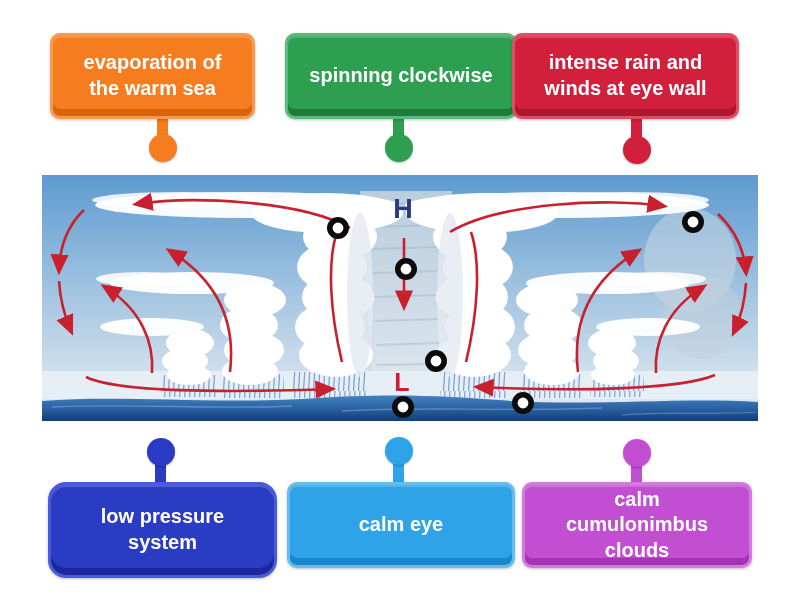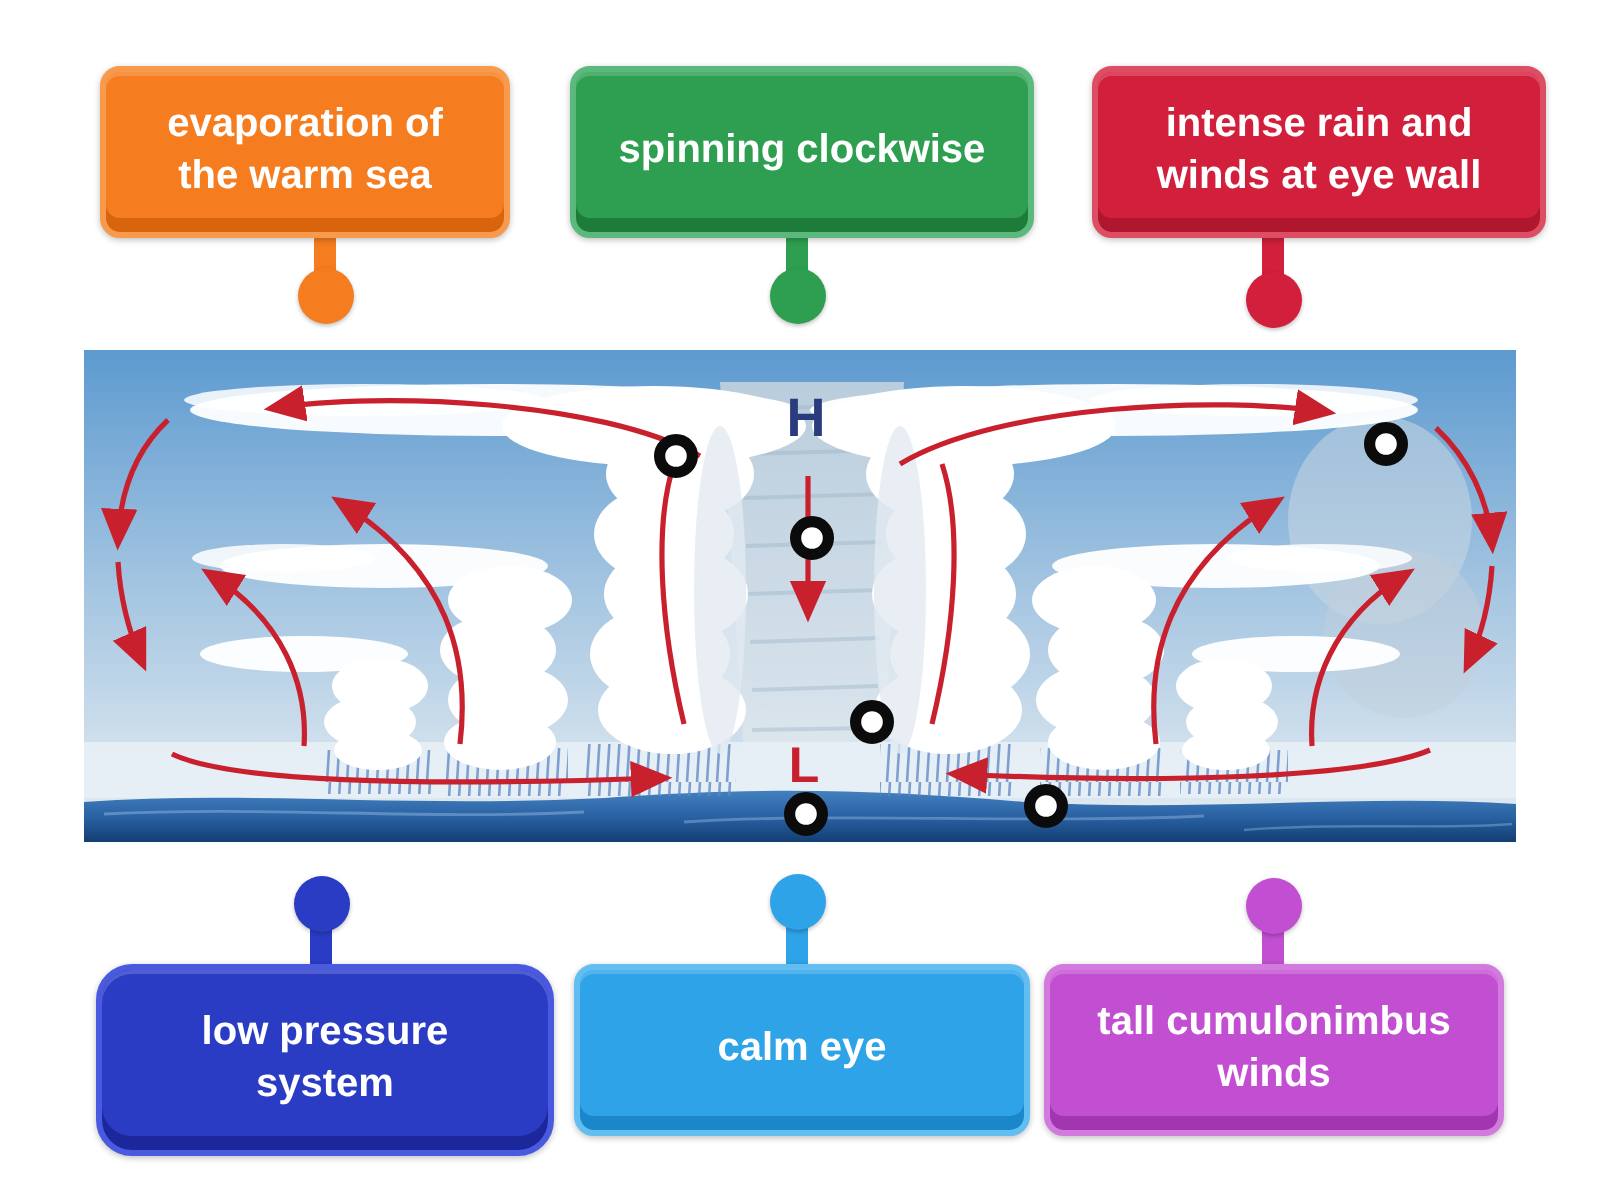--- a/index.html
+++ b/index.html
@@ -24,21 +24,21 @@
   <div class="stem" style="left: 157px; top: 116px; height: 26px; --base: #f57c1f; --light: #f79a4b; --dark: #d8650e;"></div>
   <div class="knob" style="left: 149px; top: 134px; --base: #f57c1f; --light: #f79a4b; --dark: #d8650e;"></div>
   <div class="card" style="left: 50px; top: 33px; width: 205px; height: 86px; --base: #f57c1f; --light: #f79a4b; --dark: #d8650e;">evaporation of the warm sea</div>
 
   <div class="stem" style="left: 393px; top: 116px; height: 26px; --base: #2e9e51; --light: #5cb97d; --dark: #1e7c3b;"></div>
   <div class="knob" style="left: 385px; top: 134px; --base: #2e9e51; --light: #5cb97d; --dark: #1e7c3b;"></div>
   <div class="card" style="left: 285px; top: 33px; width: 232px; height: 86px; --base: #2e9e51; --light: #5cb97d; --dark: #1e7c3b;">spinning clockwise</div>
 
   <div class="stem" style="left: 631px; top: 116px; height: 28px; --base: #d21f3c; --light: #dd4e64; --dark: #ae172e;"></div>
   <div class="knob" style="left: 623px; top: 136px; --base: #d21f3c; --light: #dd4e64; --dark: #ae172e;"></div>
-  <div class="card" style="left: 546px; top: 33px; width: 227px; height: 86px; --base: #d21f3c; --light: #dd4e64; --dark: #ae172e;">intense rain and winds at eye wall</div>
+  <div class="card" style="left: 512px; top: 33px; width: 227px; height: 86px; --base: #d21f3c; --light: #dd4e64; --dark: #ae172e;">intense rain and winds at eye wall</div>
 
   <div class="diagram">
     <svg width="716" height="246" viewBox="0 0 716 246">
       <defs>
         <linearGradient id="sky" x1="0" y1="0" x2="0" y2="1">
           <stop offset="0" stop-color="#5d9ad0"></stop>
           <stop offset="0.45" stop-color="#9fc2e0"></stop>
           <stop offset="0.8" stop-color="#cfdfec"></stop>
           <stop offset="1" stop-color="#e5edf3"></stop>
         </linearGradient>
@@ -180,15 +180,15 @@
   <div class="stem" style="left: 155px; top: 458px; height: 26px; --base: #2b3cc4; --light: #4a5ae0; --dark: #1c279c;"></div>
   <div class="knob" style="left: 147px; top: 438px; --base: #2b3cc4; --light: #4a5ae0; --dark: #1c279c;"></div>
   <div class="card" style="left: 48px; top: 482px; width: 229px; height: 96px; border-radius: 18px; --base: #2b3cc4; --light: #4a5ae0; --dark: #1c279c;">low pressure system</div>
 
   <div class="stem" style="left: 393px; top: 457px; height: 27px; --base: #2ea3e8; --light: #62bdf1; --dark: #1c86cb;"></div>
   <div class="knob" style="left: 385px; top: 437px; --base: #2ea3e8; --light: #62bdf1; --dark: #1c86cb;"></div>
   <div class="card" style="left: 287px; top: 482px; width: 228px; height: 86px; text-align: center; --base: #2ea3e8; --light: #62bdf1; --dark: #1c86cb;">calm eye</div>
 
   <div class="stem" style="left: 631px; top: 459px; height: 25px; --base: #c24fd1; --light: #d37ade; --dark: #a236b0;"></div>
   <div class="knob" style="left: 623px; top: 439px; --base: #c24fd1; --light: #d37ade; --dark: #a236b0;"></div>
-  <div class="card" style="left: 522px; top: 482px; width: 230px; height: 86px; --base: #c24fd1; --light: #d37ade; --dark: #a236b0;">tall cumulonimbus winds</div>
+  <div class="card" style="left: 522px; top: 482px; width: 230px; height: 86px; --base: #c24fd1; --light: #d37ade; --dark: #a236b0;">calm cumulonimbus clouds</div>
 
 </div>
 
 </body></html>

